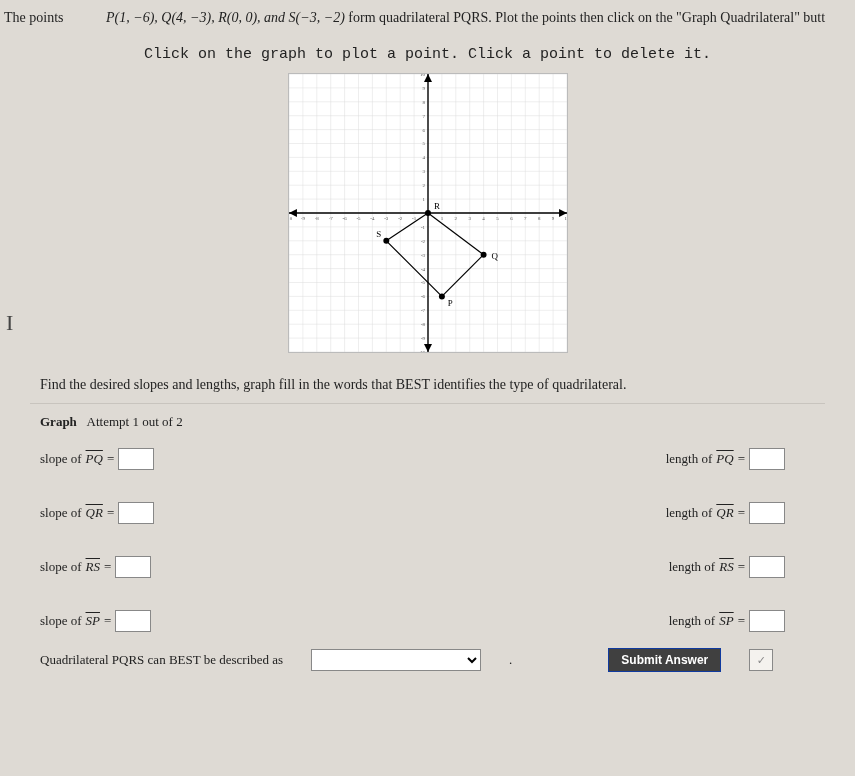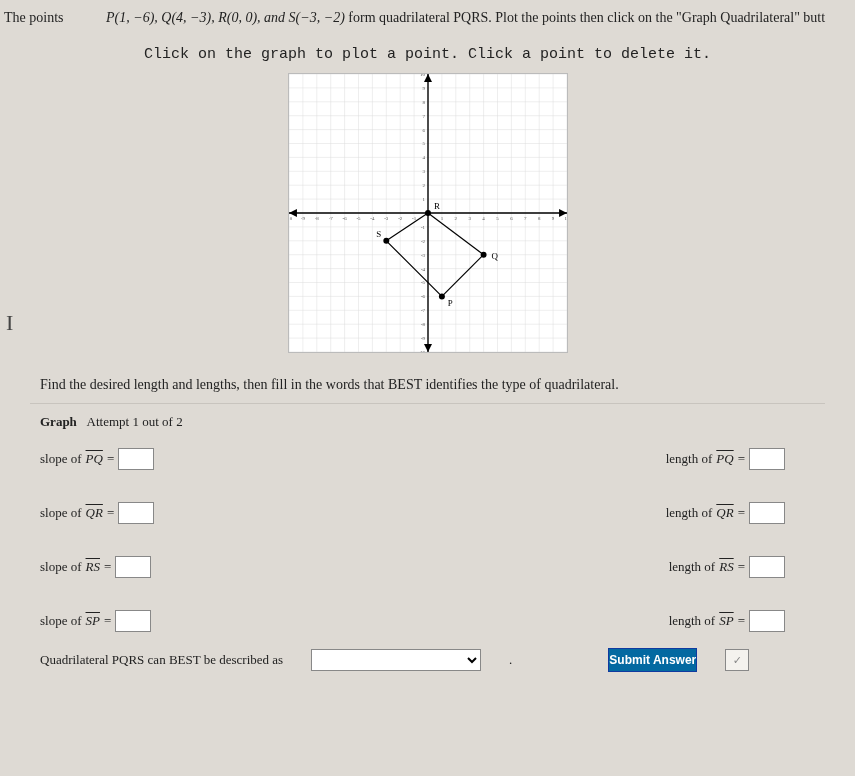--- a/index.html
+++ b/index.html
@@ -79,24 +79,24 @@
     padding-top: 2px;
   }
   .select {
     width: 170px;
     height: 22px;
     border: 1px solid #888;
     background: #fff;
     font-size: 12px;
   }
   .submit {
-    background: #0369a1;
+    background: #404040;
     color: #fff;
     border: 1px solid #103a9f;
-    padding: 4px 0;
+    padding: 4px 12px;
     font-size: 12px;
     font-family: Arial, sans-serif;
     font-weight: bold;
     cursor: pointer;
   }
   .checkbtn {
     width: 24px;
     height: 22px;
     border: 1px solid #888;
     background: #f4f2ee;
@@ -222,21 +222,21 @@
       <text x="160" y="234" font-size="9" fill="#000" font-family="serif">P</text>
       <circle cx="196" cy="182" r="3" fill="#000"></circle>
       <text x="204" y="186" font-size="9" fill="#000" font-family="serif">Q</text>
       <circle cx="140" cy="140" r="3" fill="#000"></circle>
       <text x="146" y="136" font-size="9" fill="#000" font-family="serif">R</text>
       <circle cx="98" cy="168" r="3" fill="#000"></circle>
       <text x="88" y="164" font-size="9" fill="#000" font-family="serif">S</text>
     </svg>
 </div>
 
-<div class="section-instr">Find the desired length and lengths, then fill in the words that BEST identifies the type of quadrilateral.</div>
+<div class="section-instr">Find the desired slopes and lengths, graph fill in the words that BEST identifies the type of quadrilateral.</div>
 
 <hr class="sep">
 
 <div class="answer-block">
   <div class="ans-head">
     <strong>Graph</strong>
     &nbsp;&nbsp;<span>Attempt 1 out of 2</span>
   </div>
 
   <div class="rows">

